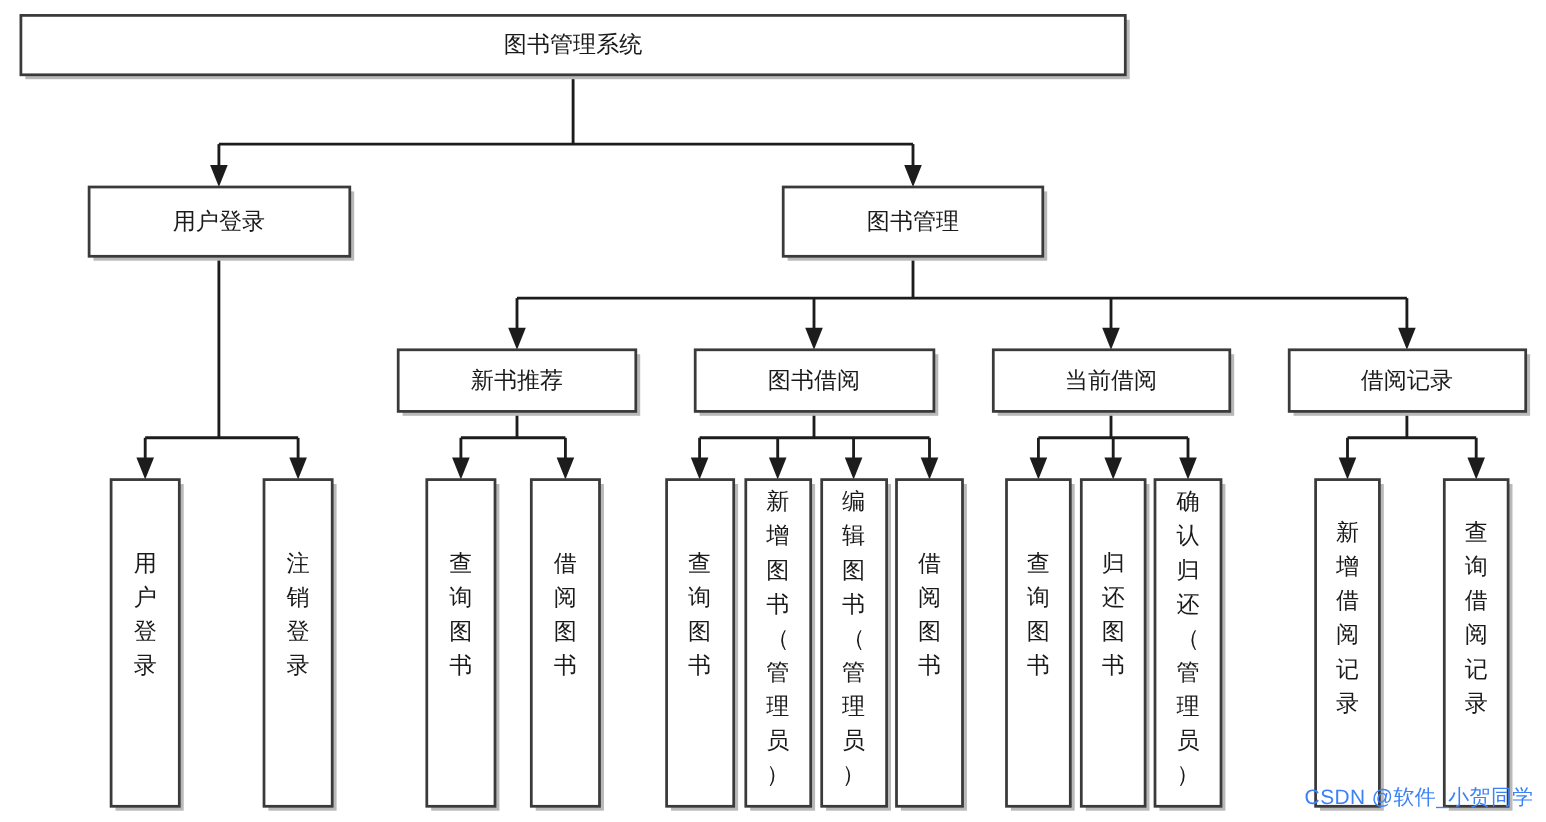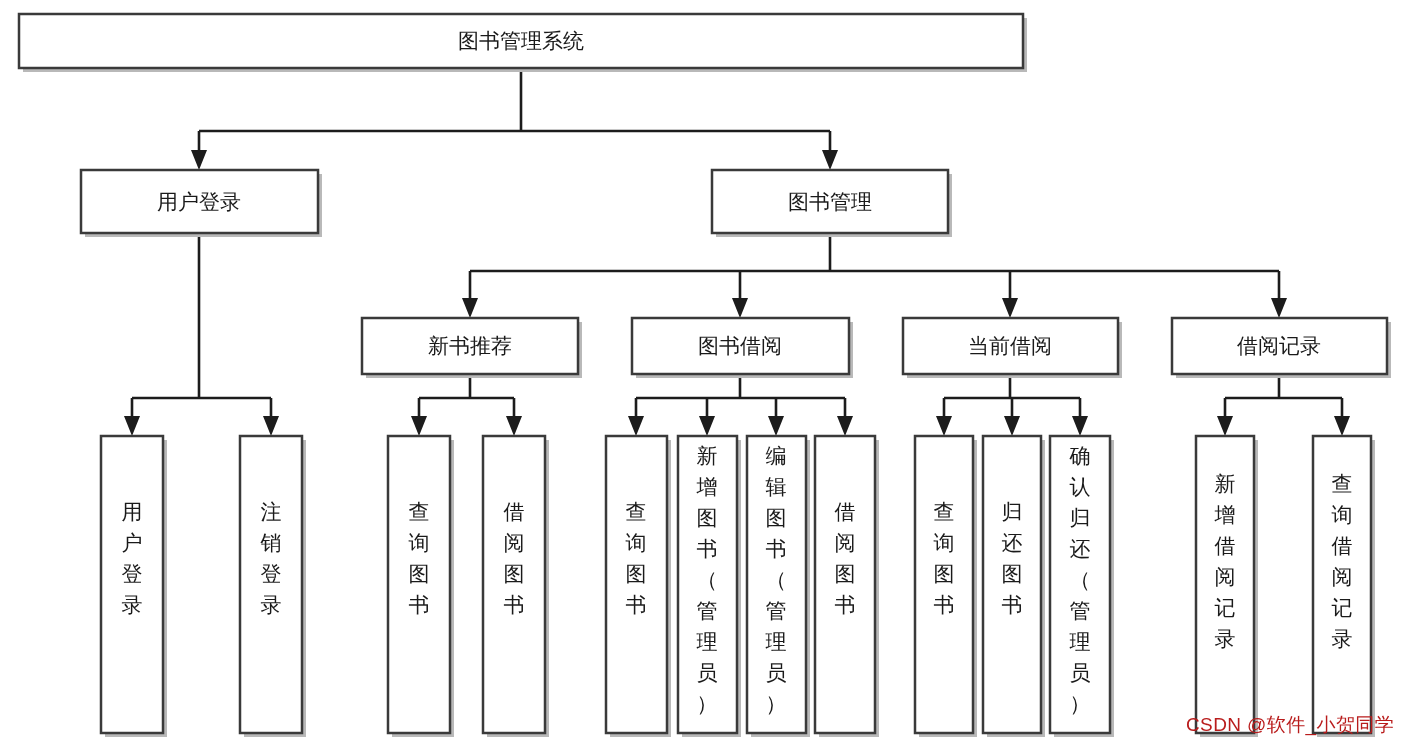--- a/index.html
+++ b/index.html
@@ -48,21 +48,21 @@
   .node-label-vertical {
     font-family: "Liberation Sans", "DejaVu Sans", sans-serif;
     fill: #1a1a1a;
     font-size: 21px;
     text-anchor: middle;
   }
   .watermark {
     position: absolute;
     font-family: "Liberation Sans", "DejaVu Sans", sans-serif;
     font-size: 19px;
-    color: #b91c1c;
+    color: #3b82f6;
     white-space: nowrap;
     left: 1186px;
     top: 712px;
     letter-spacing: 0.4px;
   }
 </style>
 </head>
 <body>
 
 <svg id="diagram" viewBox="0 0 1405 747" xmlns="http://www.w3.org/2000/svg">

